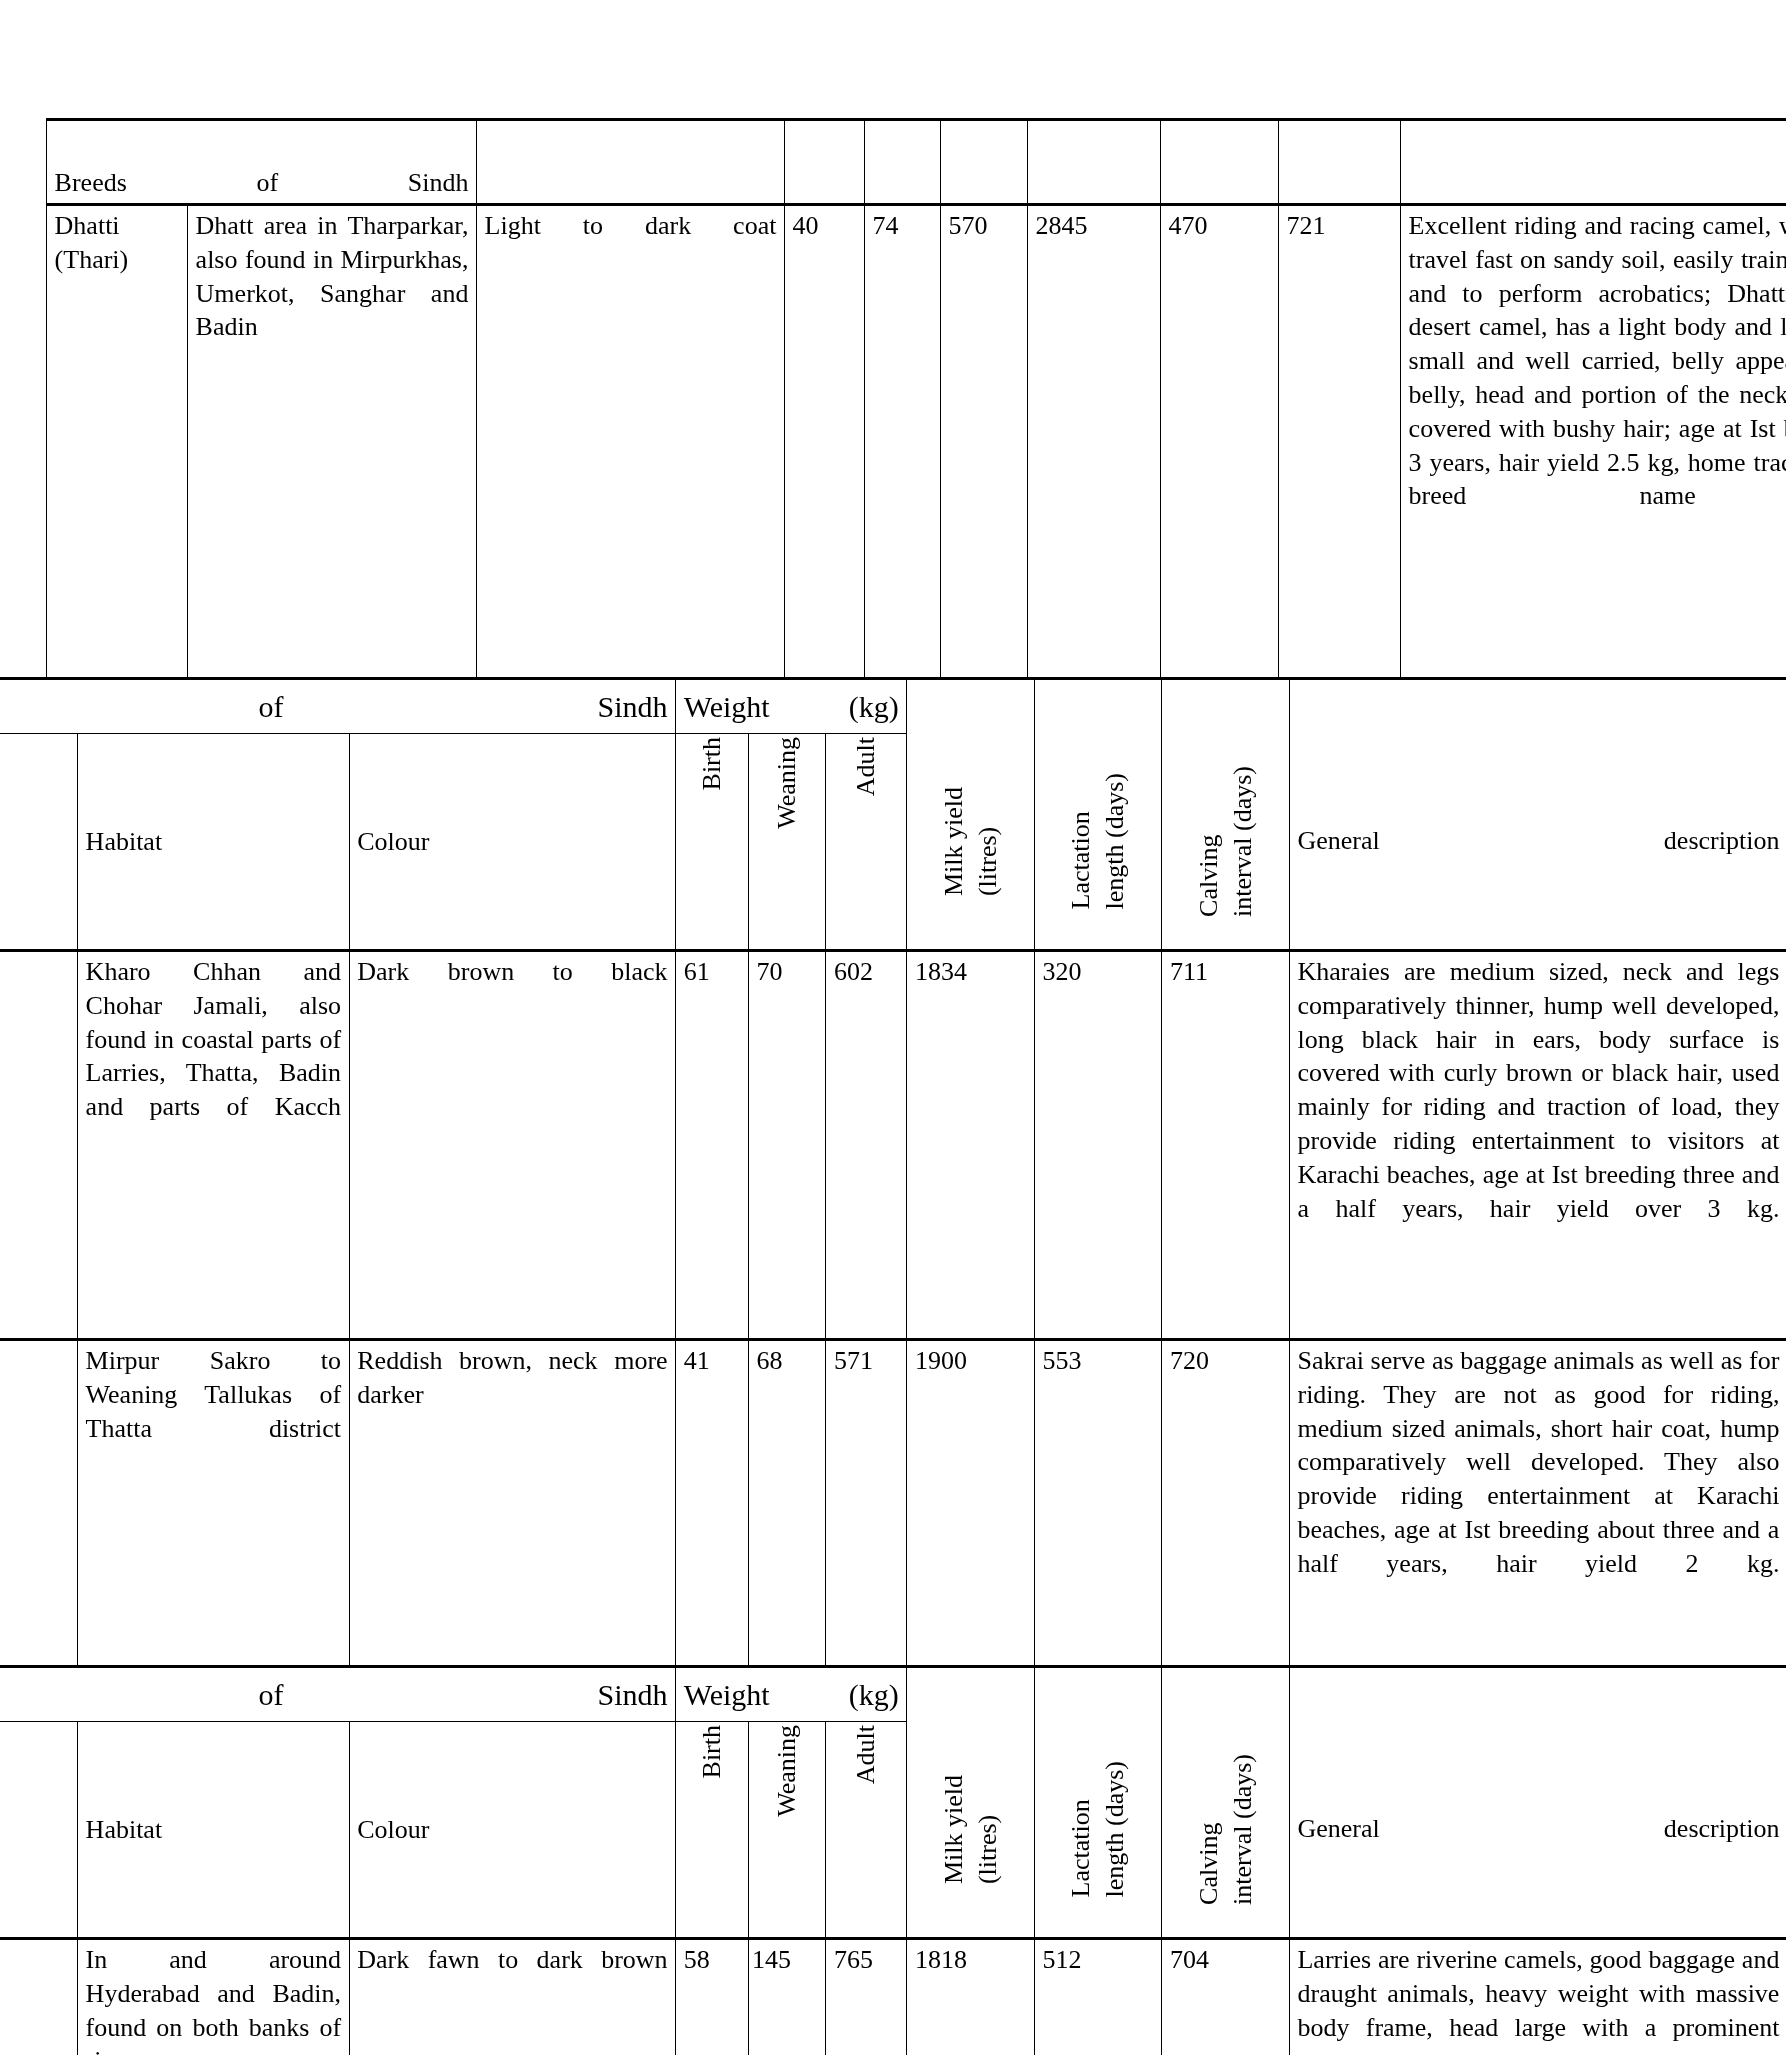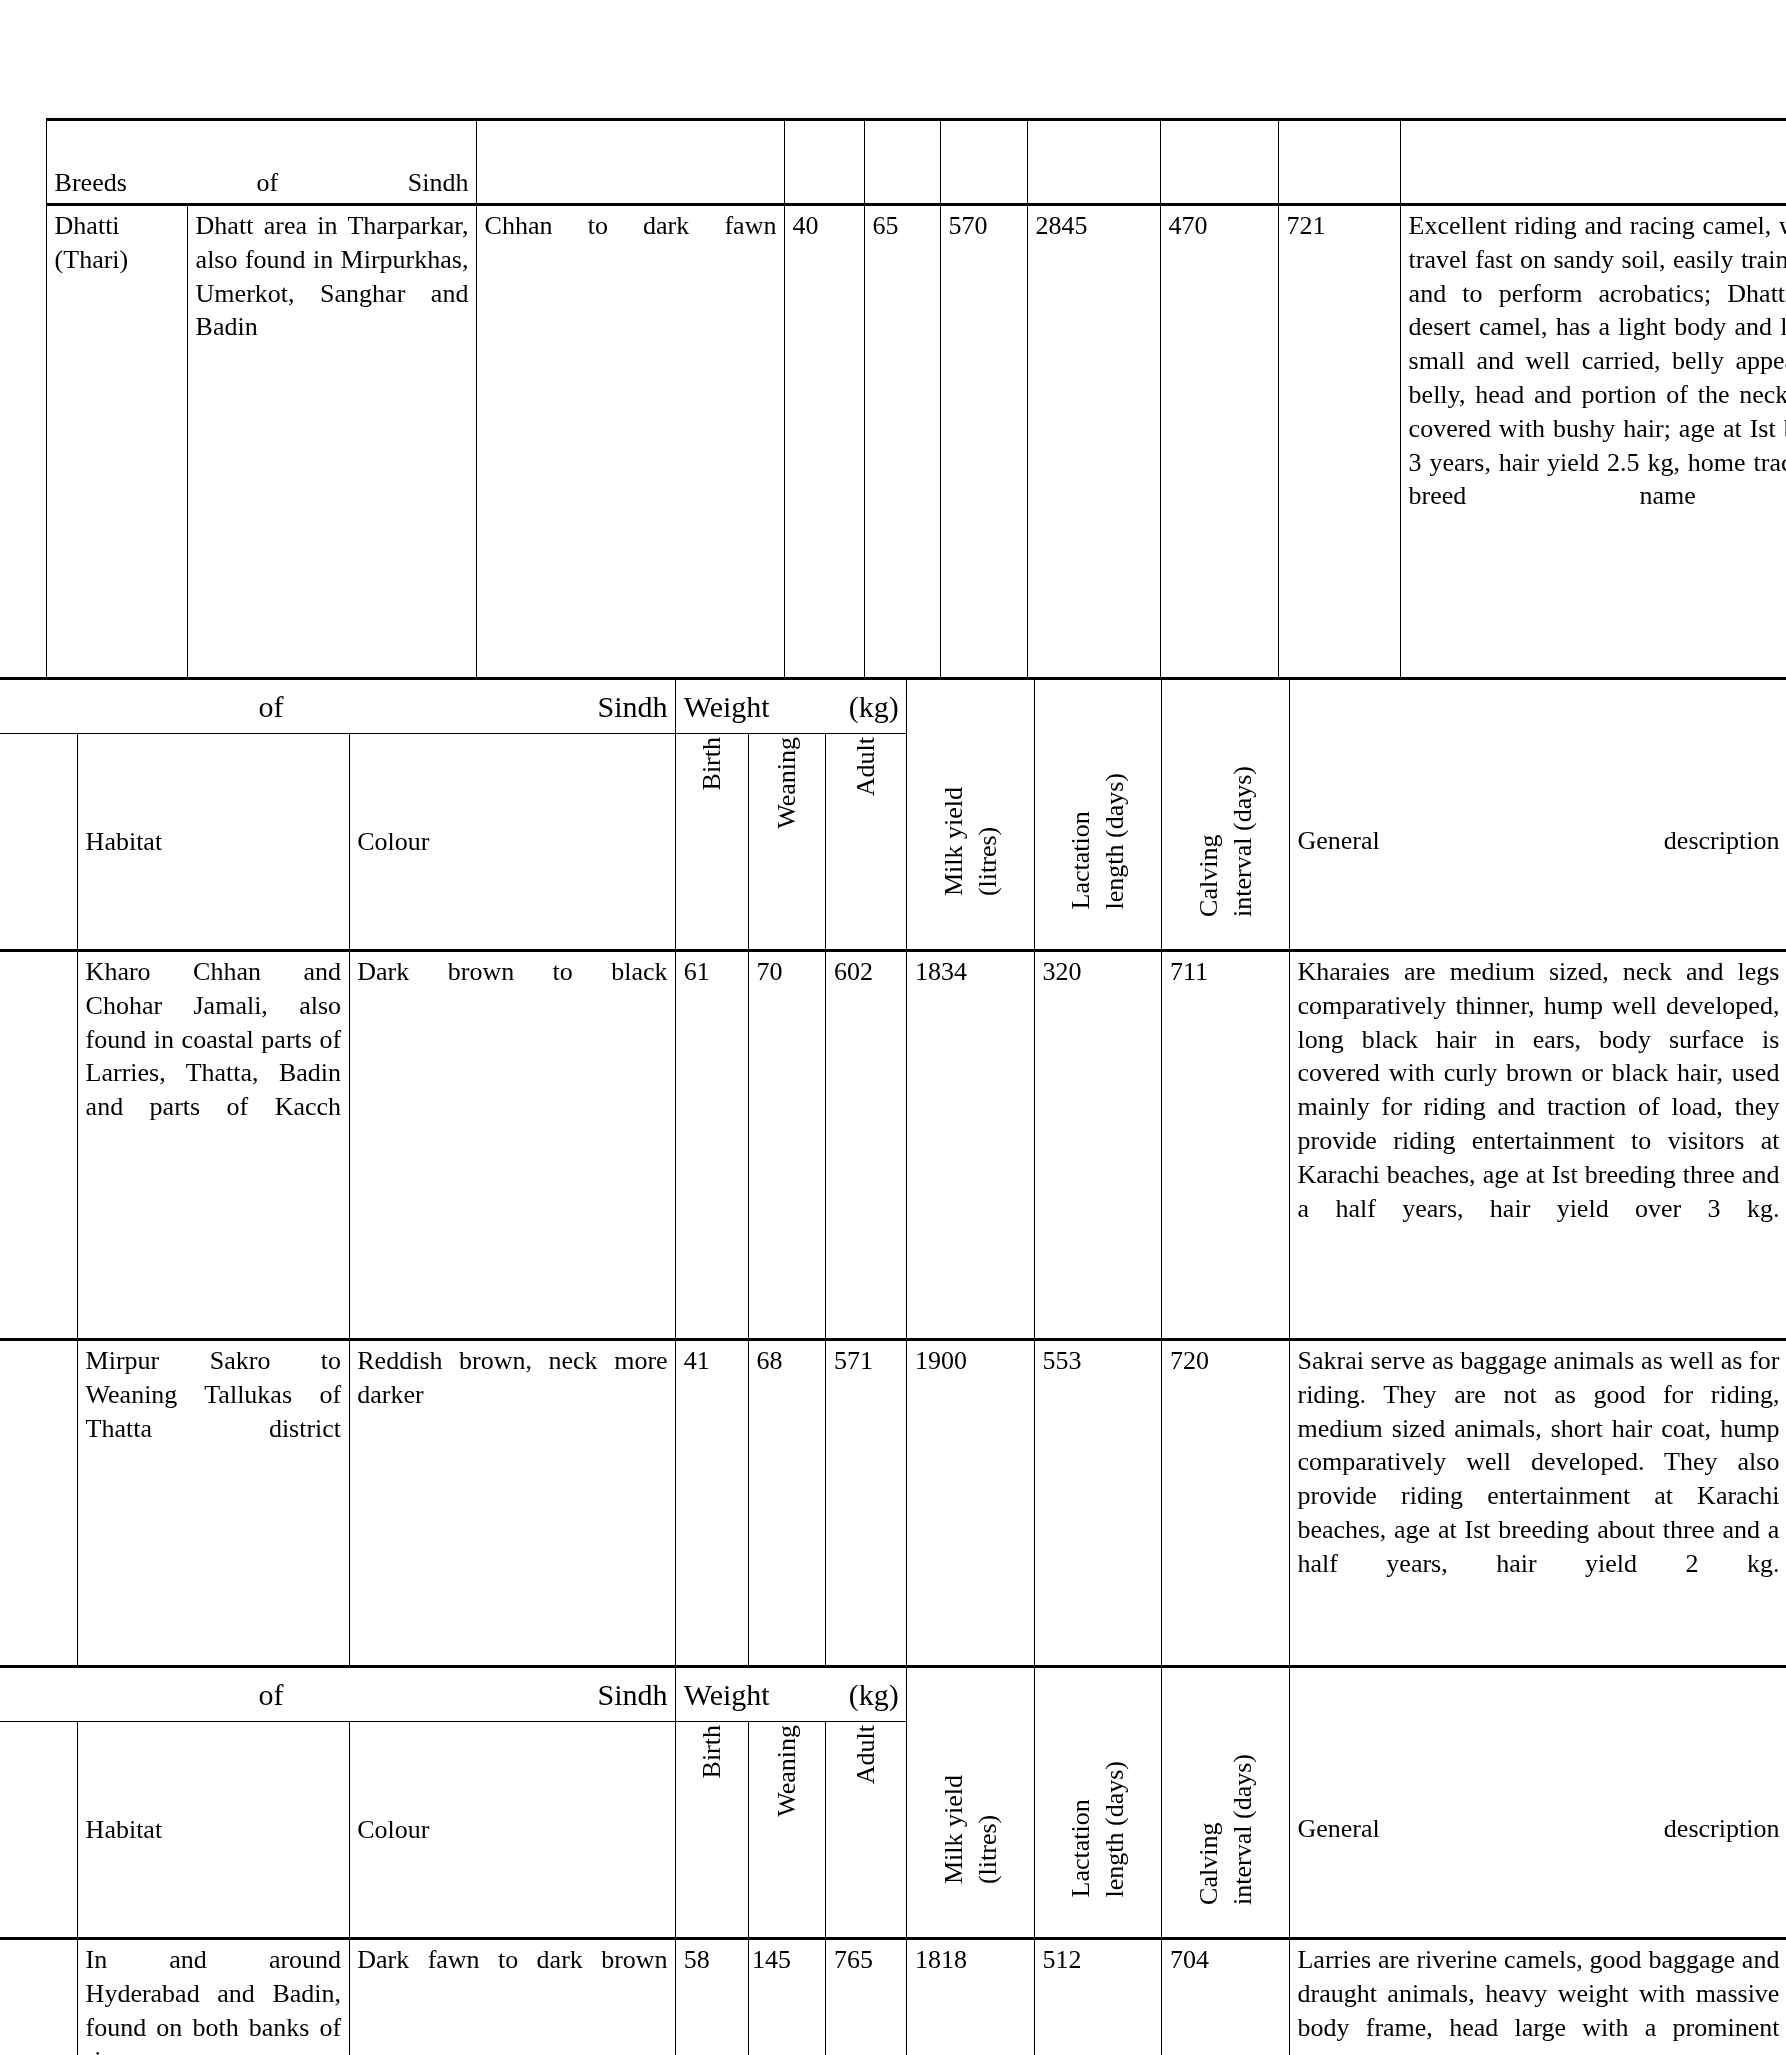--- a/index.html
+++ b/index.html
@@ -128,23 +128,23 @@
       <td class="thick-top"></td>
       <td class="thick-top"></td>
       <td class="thick-top"></td>
       <td class="thick-top"></td>
       <td class="thick-top"></td>
     </tr>
 
     <tr>
       <td class="cell-plain thick-top" style="height:639px">Dhatti (Thari)</td>
       <td class="cell-just thick-top">Dhatt area in Tharparkar, also found in Mirpurkhas, Umerkot, Sanghar and Badin</td>
-      <td class="cell-plain thick-top">Chhan to dark fawn</td>
+      <td class="cell-plain thick-top">Light to dark coat</td>
       <td class="cell-center thick-top">40</td>
-      <td class="cell-center thick-top">65</td>
+      <td class="cell-center thick-top">74</td>
       <td class="cell-center thick-top">570</td>
       <td class="cell-center thick-top">2845</td>
       <td class="cell-center thick-top">470</td>
       <td class="cell-center thick-top">721</td>
       <td class="cell-just thick-top">Excellent riding and racing camel, well adapted to travel fast on sandy soil, easily trained for dancing and to perform acrobatics; Dhatti is a typical desert camel, has a light body and long legs, head small and well carried, belly appears tucked up; belly, head and portion of the neck close to head covered with bushy hair; age at Ist breeding about 3 years, hair yield 2.5 kg, home tract Dhatt, hence breed name Dhatti.</td>
     </tr>
   </tbody>
 </table>
 
 <table class="doc-table" id="table-breeds-middle">

